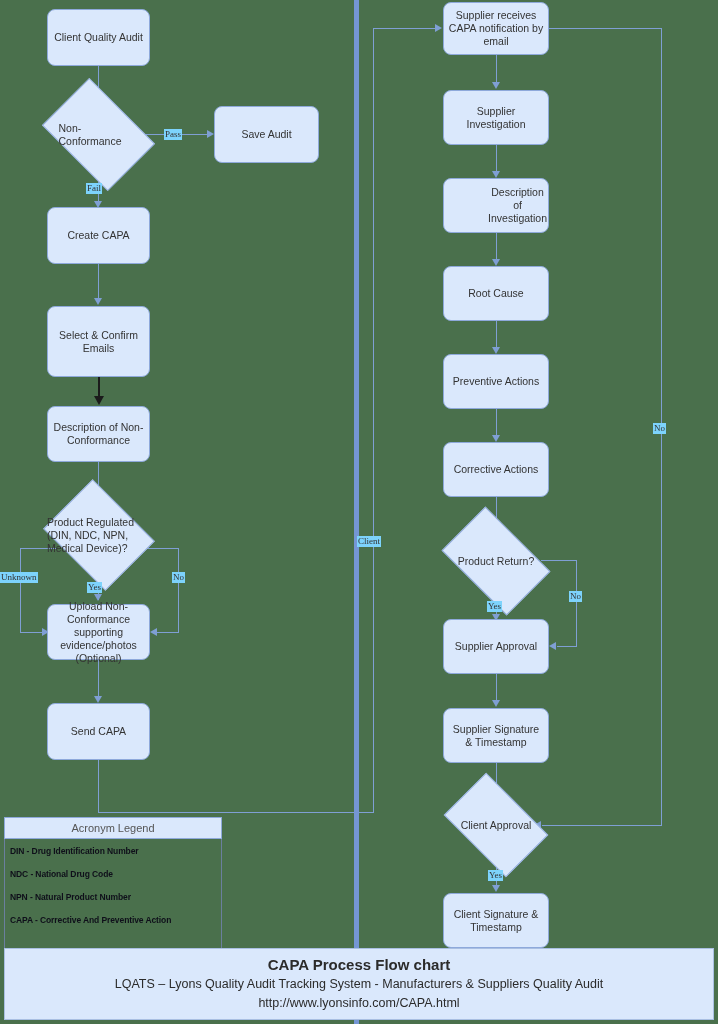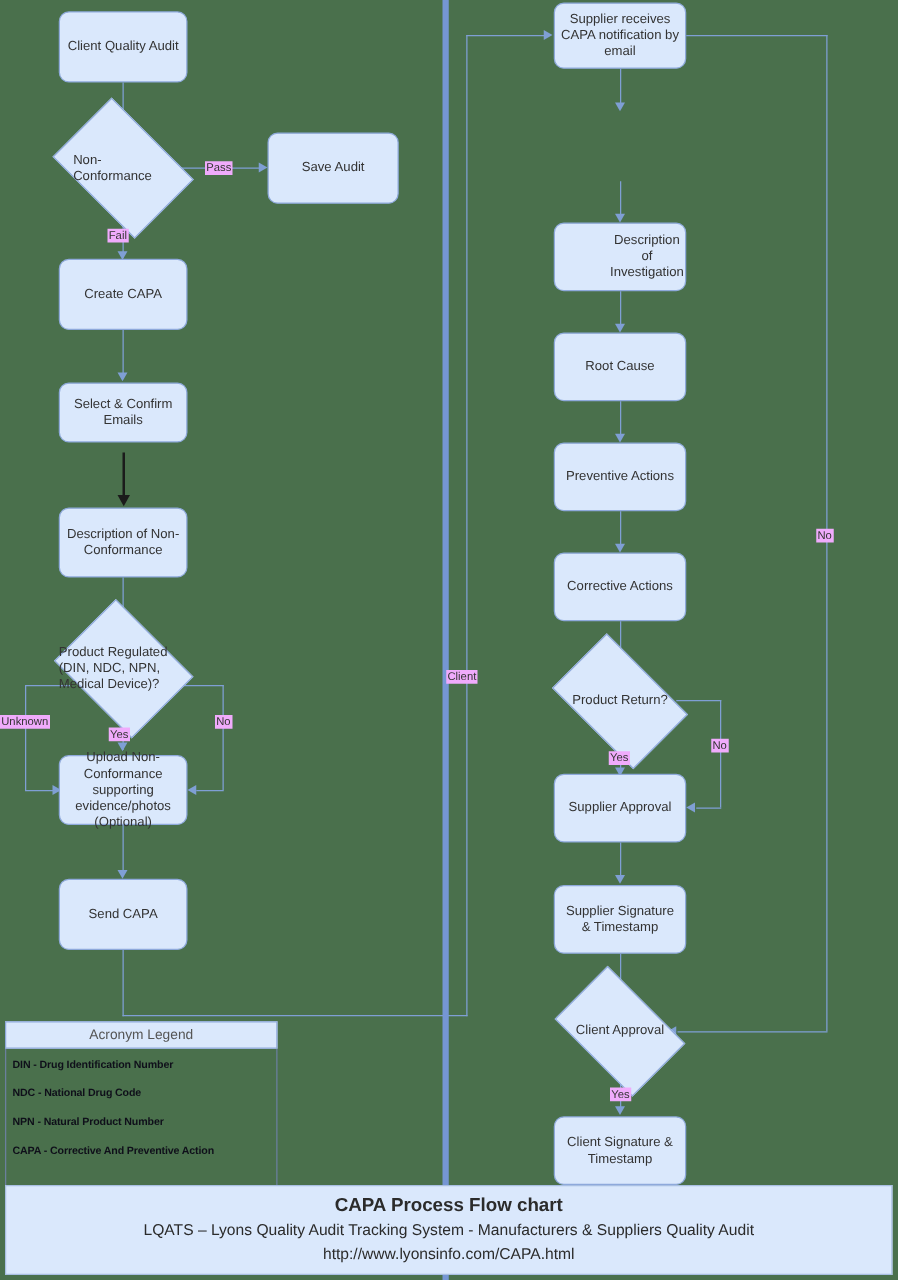--- a/index.html
+++ b/index.html
@@ -63,27 +63,28 @@
 
   .arrow{position:absolute;width:0;height:0;z-index:3;}
   .arrow.down{border-left:4px solid transparent;border-right:4px solid transparent;border-top:7px solid #7f9fd4;}
   .arrow.right{border-top:4px solid transparent;border-bottom:4px solid transparent;border-left:7px solid #7f9fd4;}
   .arrow.left{border-top:4px solid transparent;border-bottom:4px solid transparent;border-right:7px solid #7f9fd4;}
   .arrow.down.dark{border-top-color:#1b1b1b;border-left-width:5px;border-right-width:5px;border-top-width:9px;}
 
   
   .elabel{
     position:absolute;
-    background:#f0abfc;
+    background:#7dd3fc;
     color:#333333;
     font-size:9px;
     line-height:11px;
     padding:0 1px;
     z-index:6;
     white-space:nowrap;
+    font-family:Liberation Serif, serif;
   }
 
   
   #legend{position:absolute;left:4px;top:817px;width:218px;z-index:7;}
   #legend .lg-head{
     box-sizing:border-box;
     width:100%;height:22px;
     background:#dae8fc;border:1px solid #8ea9db;
     display:flex;align-items:center;justify-content:center;
     font-size:11px;color:#555555;
@@ -138,21 +139,21 @@
 
   <div class="ln v" style="left:98px;top:168px;height:38px;"></div>
   <div class="arrow down" style="left:94px;top:201px;"></div>
   <div class="elabel" style="left:86px;top:183px;">Fail</div>
 
   <div class="node" style="left:47px;top:207px;width:103px;height:57px;">Create CAPA</div>
 
   <div class="ln v" style="left:98px;top:264px;height:38px;"></div>
   <div class="arrow down" style="left:94px;top:298px;"></div>
 
-  <div class="node" style="left:47px;top:306px;width:103px;height:48px;">Select &amp; Confirm Emails</div>
+  <div class="node" style="left:47px;top:306px;width:103px;height:71px;">Select &amp; Confirm Emails</div>
 
   <div class="ln v dark" style="left:98px;top:362px;height:38px;width:2px;"></div>
   <div class="arrow down dark" style="left:94px;top:396px;"></div>
 
   <div class="node" style="left:47px;top:406px;width:103px;height:56px;">Description of Non-Conformance</div>
 
   <div class="ln v" style="left:98px;top:462px;height:35px;"></div>
   <div class="arrow down" style="left:94px;top:494px;"></div>
 
   <div class="diamond" style="left:55px;top:500px;width:88px;height:70px;">
@@ -197,20 +198,21 @@
 
   <div class="ln h" style="left:549px;top:28px;width:113px;"></div>
   <div class="ln v" style="left:661px;top:28px;height:797px;"></div>
   <div class="ln h" style="left:542px;top:825px;width:120px;"></div>
   <div class="arrow left" style="left:534px;top:821px;"></div>
   <div class="elabel" style="left:653px;top:423px;">No</div>
 
   <div class="ln v" style="left:496px;top:55px;height:31px;"></div>
   <div class="arrow down" style="left:492px;top:82px;"></div>
 
+  <div class="node" style="left:443px;top:90px;width:106px;height:55px;">Supplier Investigation</div>
 
   <div class="ln v" style="left:496px;top:145px;height:30px;"></div>
   <div class="arrow down" style="left:492px;top:171px;"></div>
 
   <div class="node" style="left:443px;top:178px;width:106px;height:55px;padding-left:47px;">Description of Investigation</div>
 
   <div class="ln v" style="left:496px;top:233px;height:30px;"></div>
   <div class="arrow down" style="left:492px;top:259px;"></div>
 
   <div class="node" style="left:443px;top:266px;width:106px;height:55px;">Root Cause</div>

